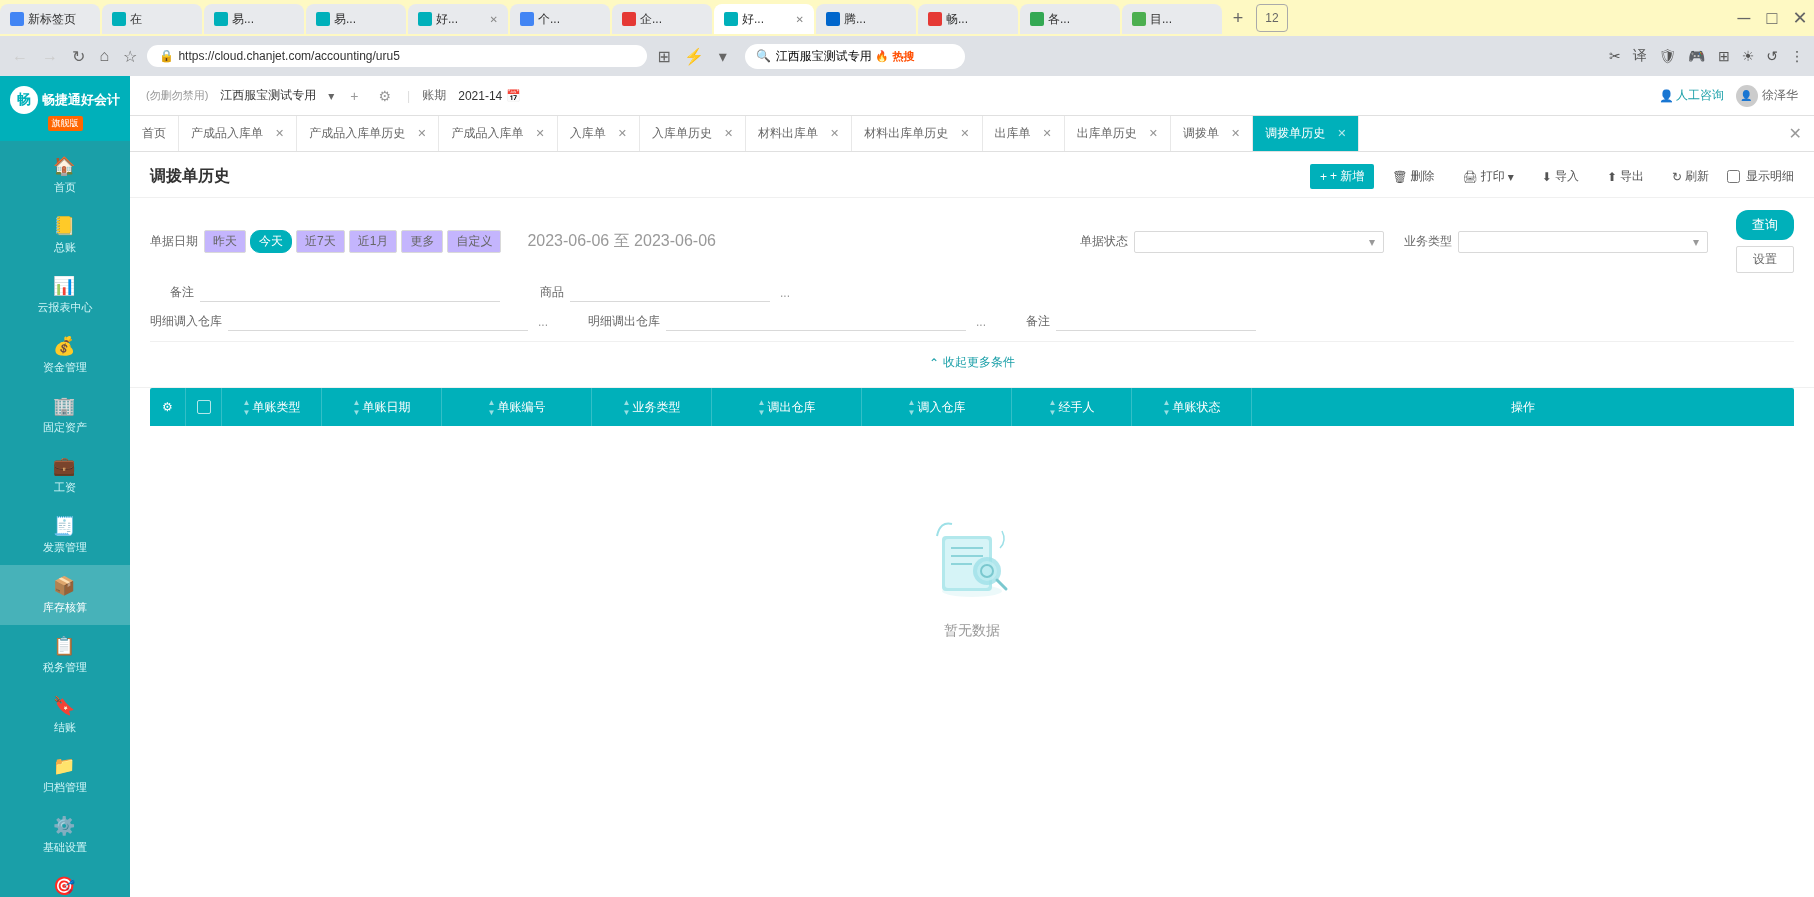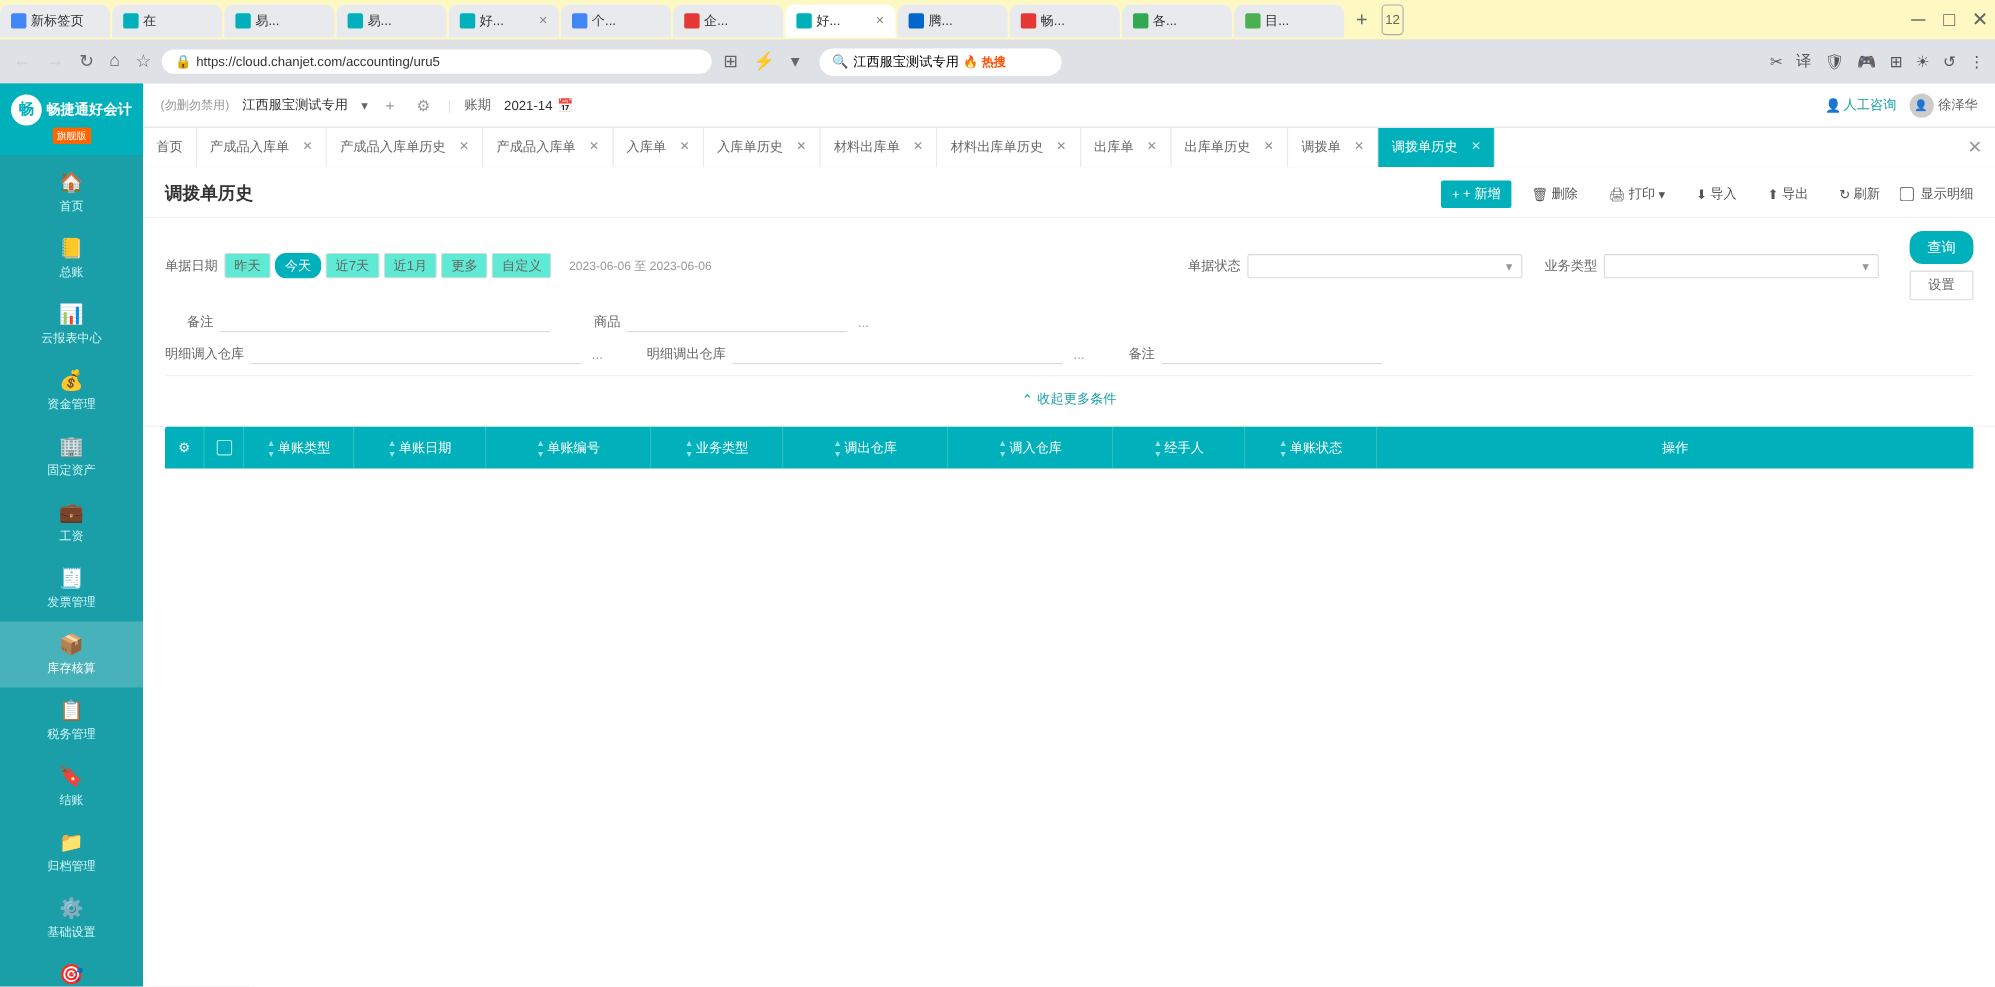--- a/index.html
+++ b/index.html
@@ -6,21 +6,21 @@
     body { font-family: "Microsoft YaHei", "PingFang SC", sans-serif; font-size: 12px; background: #f5f5f5; overflow: hidden; }
 
     
     .browser-chrome { background: #dee1e6; width: 1814px; }
     .tab-bar { display: flex; align-items: stretch; background: #fef9c3; padding: 4px 0 0 0; height: 36px; overflow: hidden; }
     .browser-tab { display: flex; align-items: center; padding: 0 10px; background: #e8eaed; border-radius: 8px 8px 0 0; font-size: 12px; color: #333; margin-right: 2px; min-width: 100px; max-width: 140px; height: 30px; cursor: pointer; white-space: nowrap; overflow: hidden; }
     .browser-tab.active { background: #fff; }
     .browser-tab .tab-icon { width: 14px; height: 14px; margin-right: 4px; border-radius: 2px; flex-shrink: 0; }
     .browser-tab .tab-close { margin-left: auto; font-size: 10px; color: #888; padding-left: 6px; }
     .tab-new-btn { display: flex; align-items: center; justify-content: center; width: 28px; height: 28px; background: transparent; border: none; font-size: 18px; color: #666; cursor: pointer; }
-    .tab-count-btn { display: flex; align-items: center; justify-content: center; width: 20px; height: 28px; background: transparent; border: none; font-size: 12px; color: #666; cursor: pointer; border: 1px solid #aaa; border-radius: 4px; margin-left: 4px; }
+    .tab-count-btn { display: flex; align-items: center; justify-content: center; width: 32px; height: 28px; background: transparent; border: none; font-size: 12px; color: #666; cursor: pointer; border: 1px solid #aaa; border-radius: 4px; margin-left: 4px; }
 
     .address-bar-row { display: flex; align-items: center; background: #dee1e6; padding: 4px 8px; height: 40px; gap: 6px; }
     .nav-btn { background: none; border: none; font-size: 16px; color: #666; cursor: pointer; padding: 2px 4px; }
     .nav-btn.disabled { color: #ccc; }
     .address-bar { flex: 0 0 500px; background: #fff; border-radius: 20px; display: flex; align-items: center; padding: 4px 12px; font-size: 12px; color: #333; }
     .address-bar .lock-icon { color: #4caf50; margin-right: 4px; }
     .address-bar-url { font-size: 12px; color: #333; }
     .browser-search { display: flex; align-items: center; background: #fff; border-radius: 20px; padding: 4px 12px; font-size: 12px; margin-left: 8px; flex: 0 0 220px; }
     .hot-tag { color: #ff4d00; font-weight: bold; font-size: 11px; margin-left: 4px; }
     .browser-actions { display: flex; align-items: center; gap: 8px; margin-left: auto; }
@@ -69,23 +69,23 @@
     .page-actions { display: flex; align-items: center; gap: 8px; }
     .action-btn { display: flex; align-items: center; gap: 3px; padding: 4px 10px; border: none; background: none; font-size: 12px; color: #555; cursor: pointer; }
     .display-toggle { display: flex; align-items: center; gap: 4px; font-size: 12px; color: #555; }
 
     
     .filter-area { padding: 12px 20px; border-bottom: 1px solid #f0f0f0; }
     .filter-row { display: flex; align-items: center; margin-bottom: 10px; gap: 20px; }
     .filter-item { display: flex; align-items: center; gap: 6px; }
     .filter-label { color: #666; font-size: 12px; white-space: nowrap; }
     .filter-date-btns { display: flex; align-items: center; gap: 4px; }
-    .date-btn { padding: 2px 8px; border: 1px solid #d9d9d9; background: #5eead4; border-radius: 2px; font-size: 12px; color: #666; cursor: pointer; }
+    .date-btn { padding: 2px 8px; border: 1px solid #d9d9d9; background: #c4b5fd; border-radius: 2px; font-size: 12px; color: #666; cursor: pointer; }
     .date-btn.active { background: #00b0ba; color: #fff; border-color: #00b0ba; border-radius: 10px; }
-    .date-range { font-size: 11px; color: #999; margin-left: 12px; }
+    .date-range { font-size: 16px; color: #999; margin-left: 22px; }
     .filter-select { display: flex; align-items: center; border: 1px solid #d9d9d9; border-radius: 2px; background: #fff; padding: 3px 8px; min-width: 200px; cursor: pointer; font-size: 12px; color: #999; justify-content: space-between; }
     .filter-input-wide { border: none; border-bottom: 1px solid #d9d9d9; padding: 2px 4px; font-size: 12px; color: #333; min-width: 300px; outline: none; }
     .filter-dots { color: #999; cursor: pointer; margin-left: 4px; }
     .collapse-btn { display: flex; align-items: center; justify-content: center; gap: 4px; color: #1a9fa8; font-size: 12px; cursor: pointer; padding: 4px 0; }
 
     
     .table-container { padding: 0 20px; }
     .table-header { display: flex; align-items: center; background: #00b0ba; color: #fff; font-size: 12px; height: 38px; border-radius: 2px 2px 0 0; }
     .th-cell { display: flex; align-items: center; justify-content: center; padding: 0 8px; height: 100%; border-right: 1px solid rgba(255,255,255,0.2); gap: 2px; font-size: 12px; cursor: pointer; }
     .th-cell:last-child { border-right: none; }
@@ -530,16 +530,33 @@
               <span class="sort-up">▲</span>
               <span class="sort-down">▼</span>
             </div>
             <span>单账状态</span>
           </div>
           <div class="th-cell col-action">
             <span>操作</span>
           </div>
         </div>
 
+        <div class="empty-state">
+          <svg class="scroll-illustration" viewBox="0 0 100 100" xmlns="http://www.w3.org/2000/svg">
+            <ellipse cx="50" cy="85" rx="30" ry="6" fill="#e0f5f7" opacity="0.6"></ellipse>
+            <rect x="20" y="30" width="50" height="55" rx="4" fill="#b2e8ec"></rect>
+            <rect x="23" y="33" width="44" height="49" rx="3" fill="#d6f4f7"></rect>
+            <line x1="29" y1="42" x2="61" y2="42" stroke="#8dd4da" stroke-width="2"></line>
+            <line x1="29" y1="50" x2="61" y2="50" stroke="#8dd4da" stroke-width="2"></line>
+            <line x1="29" y1="58" x2="50" y2="58" stroke="#8dd4da" stroke-width="2"></line>
+            <circle cx="65" cy="65" r="14" fill="#9de0e7" opacity="0.8"></circle>
+            <circle cx="65" cy="65" r="10" fill="#c5eff4" opacity="0.7"></circle>
+            <line x1="75" y1="74" x2="84" y2="83" stroke="#7ac8cf" stroke-width="3" stroke-linecap="round"></line>
+            <circle cx="65" cy="65" r="6" fill="none" stroke="#7ac8cf" stroke-width="2"></circle>
+            <path d="M 15 30 Q 18 15 30 18" stroke="#9de0e7" stroke-width="2" fill="none"></path>
+            <path d="M 80 25 Q 85 35 78 42" stroke="#9de0e7" stroke-width="1.5" fill="none"></path>
+          </svg>
+          <div class="empty-text">暂无数据</div>
+        </div>
       </div>
     </div>
   </div>
 </div>
 
 </body></html>

